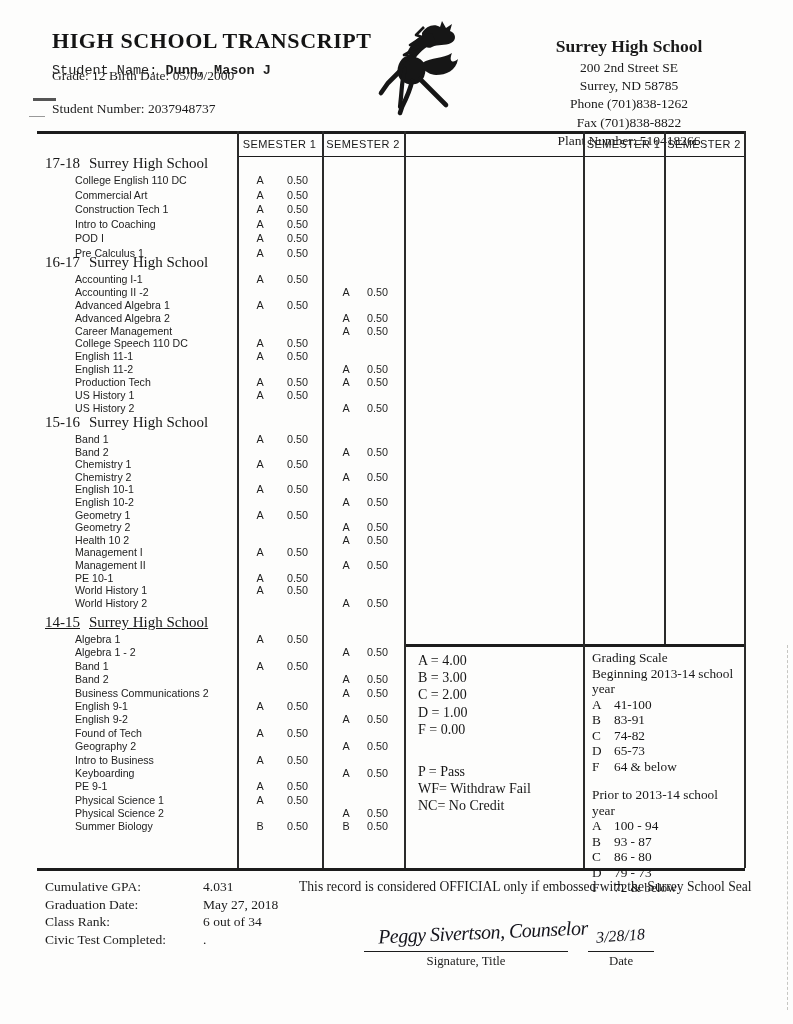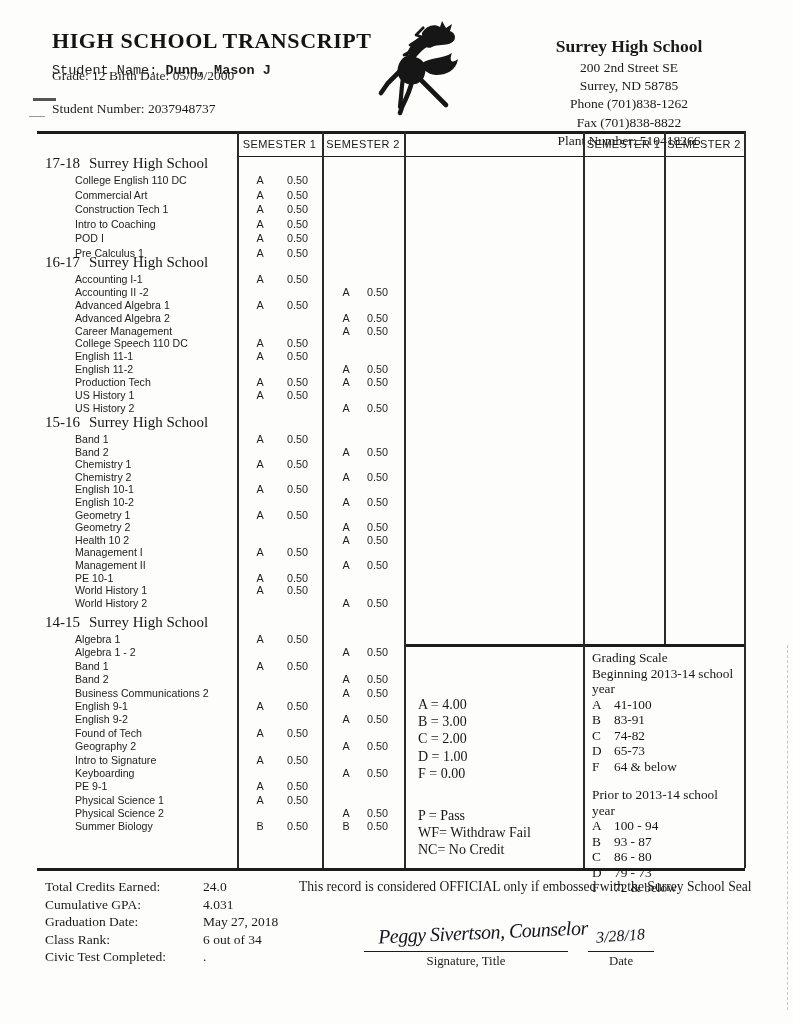--- a/index.html
+++ b/index.html
@@ -22,21 +22,21 @@
   .sechead{padding-left:45px; font-size:15px; color:#161616; white-space:nowrap;}
   .secyear{margin-right:9px;}
   .crow{position:relative; width:404px;}
   .cname{position:absolute; left:75px; top:0; font-family:"Liberation Sans",sans-serif;
          font-size:10.6px; color:#222; white-space:nowrap;}
   .gcell{position:absolute; top:0; font-family:"Liberation Sans",sans-serif; font-size:10.8px; color:#1e1e1e;}
   .g1{left:250px; width:20px; text-align:center;}
   .c1{left:276px; width:32px; text-align:right;}
   .g2{left:336px; width:20px; text-align:center;}
   .c2{left:356px; width:32px; text-align:right;}
-  .legend{font-size:14px; line-height:17.2px; color:#171717;margin-top:44px;}
+  .legend{font-size:14px; line-height:17.2px; color:#171717;}
   .legend .gap{margin-top:25px;}
   .gscale{font-size:13.3px; line-height:15.5px; color:#171717;}
   .gscale .gap{margin-top:13px;}
   .gsletter{display:inline-block; width:22px;}
   .sumrow{line-height:17.6px; font-size:13.5px; white-space:nowrap;}
   .sumlabel{display:inline-block; width:158px;}
   .official{font-size:13.6px; color:#1a1a1a;}
   .handwrite{font-style:italic; font-size:20px; color:#14141c; letter-spacing:-.5px;
              transform:rotate(-2.5deg); white-space:nowrap;}
   .handdate{font-style:italic; font-size:16px; color:#14141c; transform:rotate(-4deg);}
@@ -268,21 +268,21 @@
           <span class="gcell g1">A</span>
           <span class="gcell c1">0.50</span>
         </div>
         <div class="crow" style="height: 12.6px;">
           <span class="cname">World History 2</span>
           <span class="gcell g2">A</span>
           <span class="gcell c2">0.50</span>
         </div>
       </div>
       <div class="section" style="top: 612px;">
-        <div class="sechead" style="height: 21px; line-height: 21px;"><span class="secyear">14-15</span><span>Surrey High School</span></div>
+        <div class="sechead" style="height: 21px; line-height: 21px; text-decoration: underline;"><span class="secyear">14-15</span><span>Surrey High School</span></div>
         <div class="crow" style="height: 13.4px;">
           <span class="cname">Algebra 1</span>
           <span class="gcell g1">A</span>
           <span class="gcell c1">0.50</span>
         </div>
         <div class="crow" style="height: 13.4px;">
           <span class="cname">Algebra 1 - 2</span>
           <span class="gcell g2">A</span>
           <span class="gcell c2">0.50</span>
         </div>
@@ -315,21 +315,21 @@
           <span class="cname">Found of Tech</span>
           <span class="gcell g1">A</span>
           <span class="gcell c1">0.50</span>
         </div>
         <div class="crow" style="height: 13.4px; padding-left: 24px;">
           <span class="cname">Geography 2</span>
           <span class="gcell g2">A</span>
           <span class="gcell c2">0.50</span>
         </div>
         <div class="crow" style="height: 13.4px;">
-          <span class="cname">Intro to Signature</span>
+          <span class="cname">Intro to Business</span>
           <span class="gcell g1">A</span>
           <span class="gcell c1">0.50</span>
         </div>
         <div class="crow" style="height: 13.4px;">
           <span class="cname">Keyboarding</span>
           <span class="gcell g2">A</span>
           <span class="gcell c2">0.50</span>
         </div>
         <div class="crow" style="height: 13.4px;">
           <span class="cname">PE 9-1</span>
@@ -377,21 +377,20 @@
       <div><span class="gsletter">F</span><span>64 &amp; below</span></div>
       <div class="gap">Prior to 2013-14 school year</div>
       <div><span class="gsletter">A</span><span>100 - 94</span></div>
       <div><span class="gsletter">B</span><span>93 - 87</span></div>
       <div><span class="gsletter">C</span><span>86 - 80</span></div>
       <div><span class="gsletter">D</span><span>79 - 73</span></div>
       <div><span class="gsletter">F</span><span>72 &amp; below</span></div>
     </div>
 
   <div class="abs" style="left:45px; top:878px;" id="summary-rows">
-      <div class="sumrow"><span class="sumlabel">Total Credits Earned:</span><span>24.0</span></div>
       <div class="sumrow"><span class="sumlabel">Cumulative GPA:</span><span>4.031</span></div>
       <div class="sumrow"><span class="sumlabel">Graduation Date:</span><span>May 27, 2018</span></div>
       <div class="sumrow"><span class="sumlabel">Class Rank:</span><span>6 out of 34</span></div>
       <div class="sumrow"><span class="sumlabel">Civic Test Completed:</span><span>.</span></div>
     </div>
 
   <div class="abs official" style="left:299px; top:879px; width:460px;">This record is considered OFFICIAL only if embossed with the Surrey School Seal</div>
 
   <div class="abs handwrite" style="left:378px; top:921px;">Peggy Sivertson, Counselor</div>
   <div class="hline" style="left:364px; top:951px; width:204px; height:1.3px;"></div>

